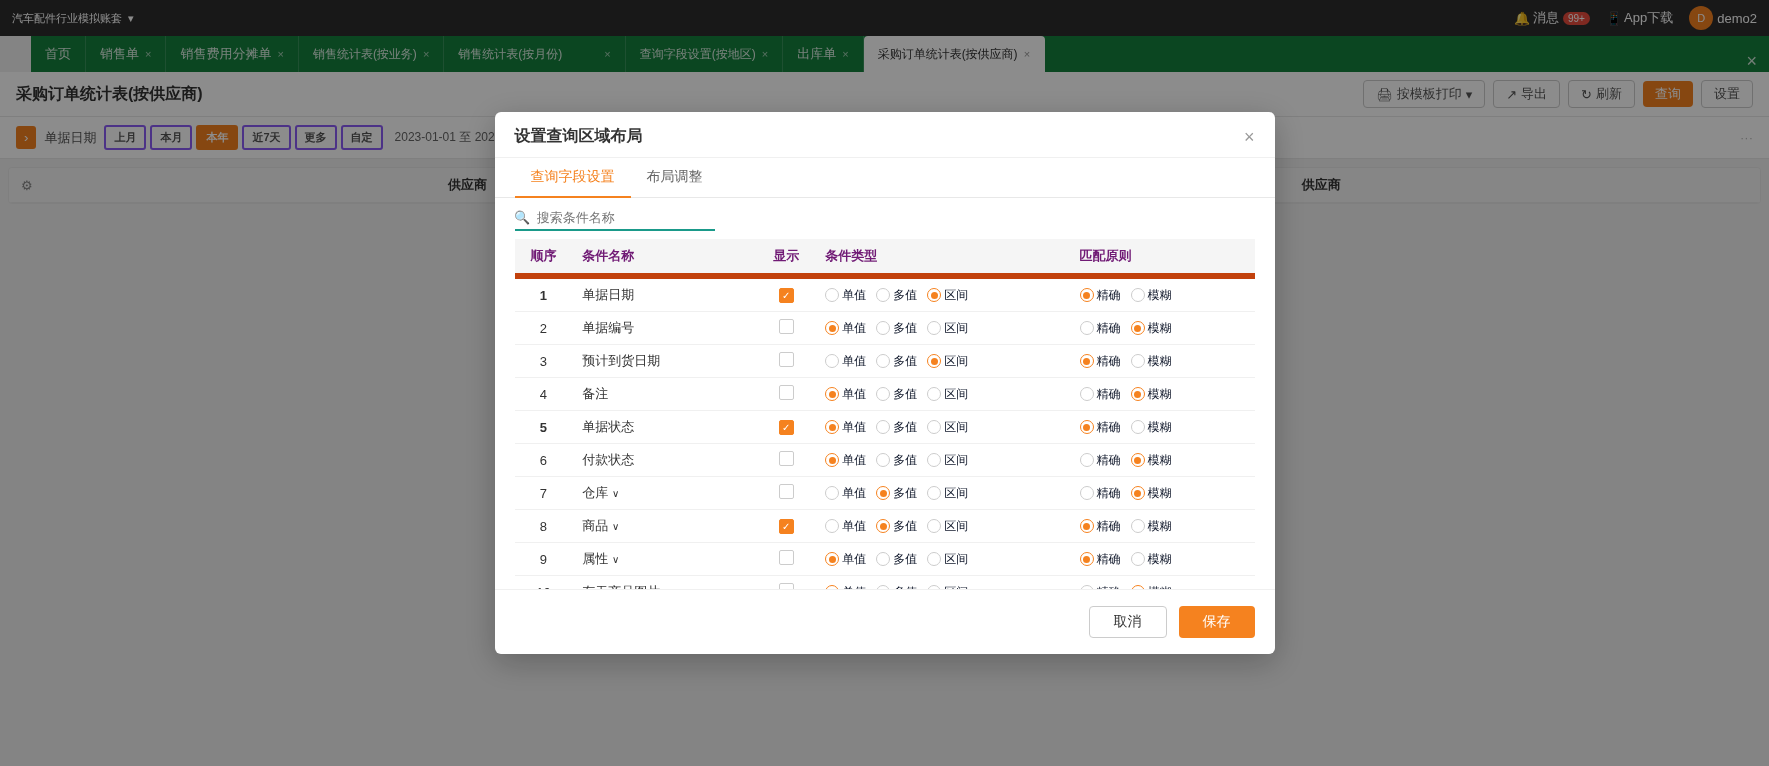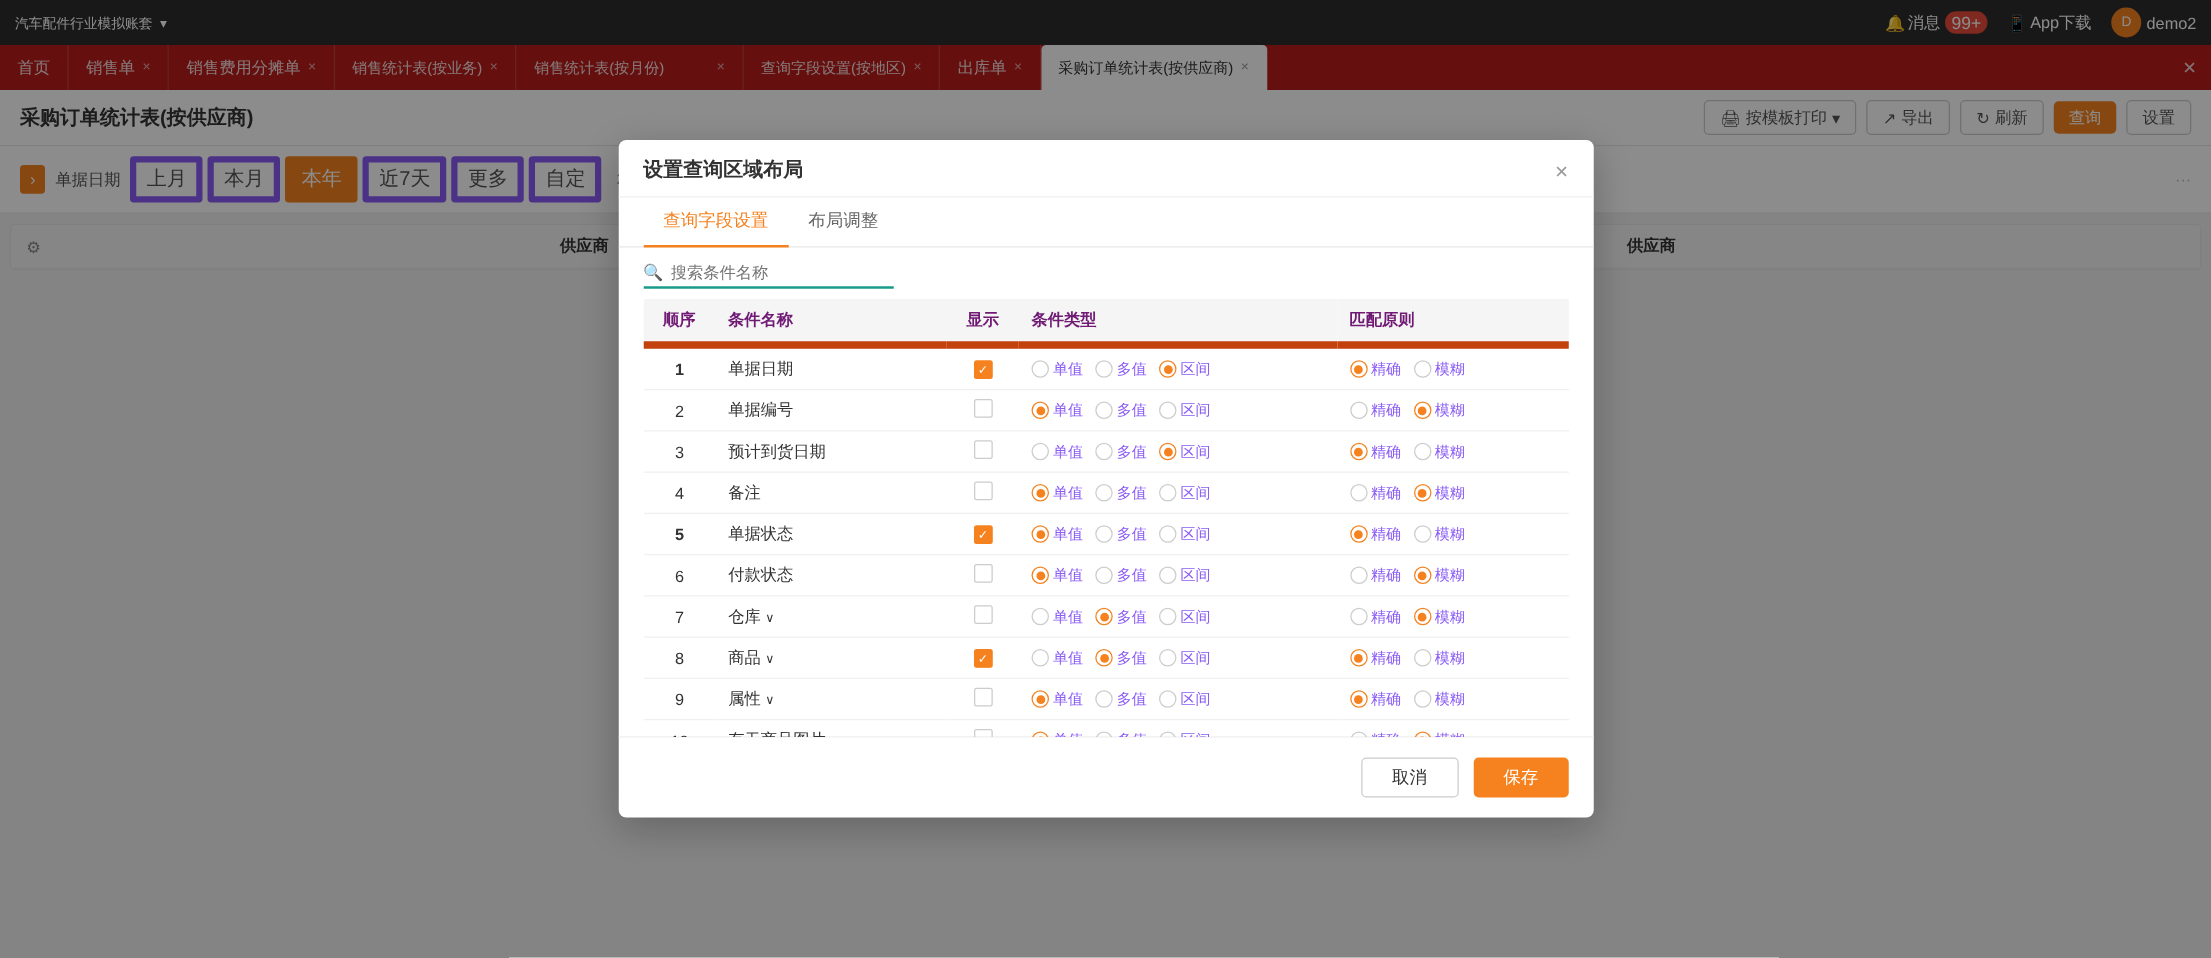--- a/index.html
+++ b/index.html
@@ -12,30 +12,31 @@
       display: flex;
       align-items: center;
       justify-content: space-between;
       padding: 0 12px;
       color: #fff;
     }
     .top-bar-left { font-size: 11px; display: flex; align-items: center; gap: 6px; }
     .top-bar-right { display: flex; align-items: center; gap: 16px; font-size: 13px; }
     .badge-red {
       background: #e74c3c; color: #fff; border-radius: 10px;
-      font-size: 14px; padding: 1px 5px; margin-left: 2px;
+      font-size: 10px; padding: 1px 5px; margin-left: 2px;
     }
 
     
     .tab-bar {
-      background: #b91c1c;
+      background: #15803d;
       height: 36px;
       display: flex;
-      align-items: center;
+      align-items: flex-end;
       padding: 0 0 0 0;
+      margin-left: 31px;
     }
     .tab-item {
       height: 36px;
       display: flex;
       align-items: center;
       padding: 0 14px;
       color: rgba(255,255,255,0.85);
       font-size: 13px;
       cursor: pointer;
       white-space: nowrap;
@@ -86,22 +87,22 @@
       background: #fff;
       padding: 8px 16px;
       display: flex;
       align-items: center;
       gap: 8px;
       border-bottom: 1px solid #e8e8e8;
     }
     .filter-toggle { background: #f5821f; color: #fff; border: none; border-radius: 3px; padding: 4px 8px; cursor: pointer; }
     .date-filter { display: flex; align-items: center; gap: 4px; }
     .date-btn {
-      padding: 3px 8px; border: 5px solid #8b5cf6; border-radius: 3px;
-      background: #fff; cursor: pointer; font-size: 16px; color: #555;
+      padding: 3px 8px; border: 2px solid #8b5cf6; border-radius: 3px;
+      background: #fff; cursor: pointer; font-size: 11px; color: #555; font-weight: bold;
     }
     .date-btn.active { background: #f5821f; color: #fff; border-color: #f5821f; }
     .date-range { font-size: 12px; color: #666; margin-left: 8px; }
 
     
     .table-area {
       background: #fff;
       margin: 8px;
       border: 1px solid #e8e8e8;
       border-radius: 4px;
@@ -240,21 +241,21 @@
       color: #fff;
     }
     .custom-checkbox.checked::after {
       content: '✓';
       font-size: 10px;
       color: #fff;
     }
 
     
     .radio-group { display: flex; align-items: center; gap: 10px; }
-    .radio-item { display: flex; align-items: center; gap: 3px; font-size: 12px; color: #8b5cf6; cursor: pointer; }
+    .radio-item { display: flex; align-items: center; gap: 3px; font-size: 12px; color: #0f172a; cursor: pointer; }
     .radio-dot {
       width: 14px; height: 14px;
       border-radius: 50%;
       border: 1.5px solid #ccc;
       display: inline-flex; align-items: center; justify-content: center;
     }
     .radio-dot.selected {
       border-color: #f5821f;
     }
     .radio-dot.selected::after {

